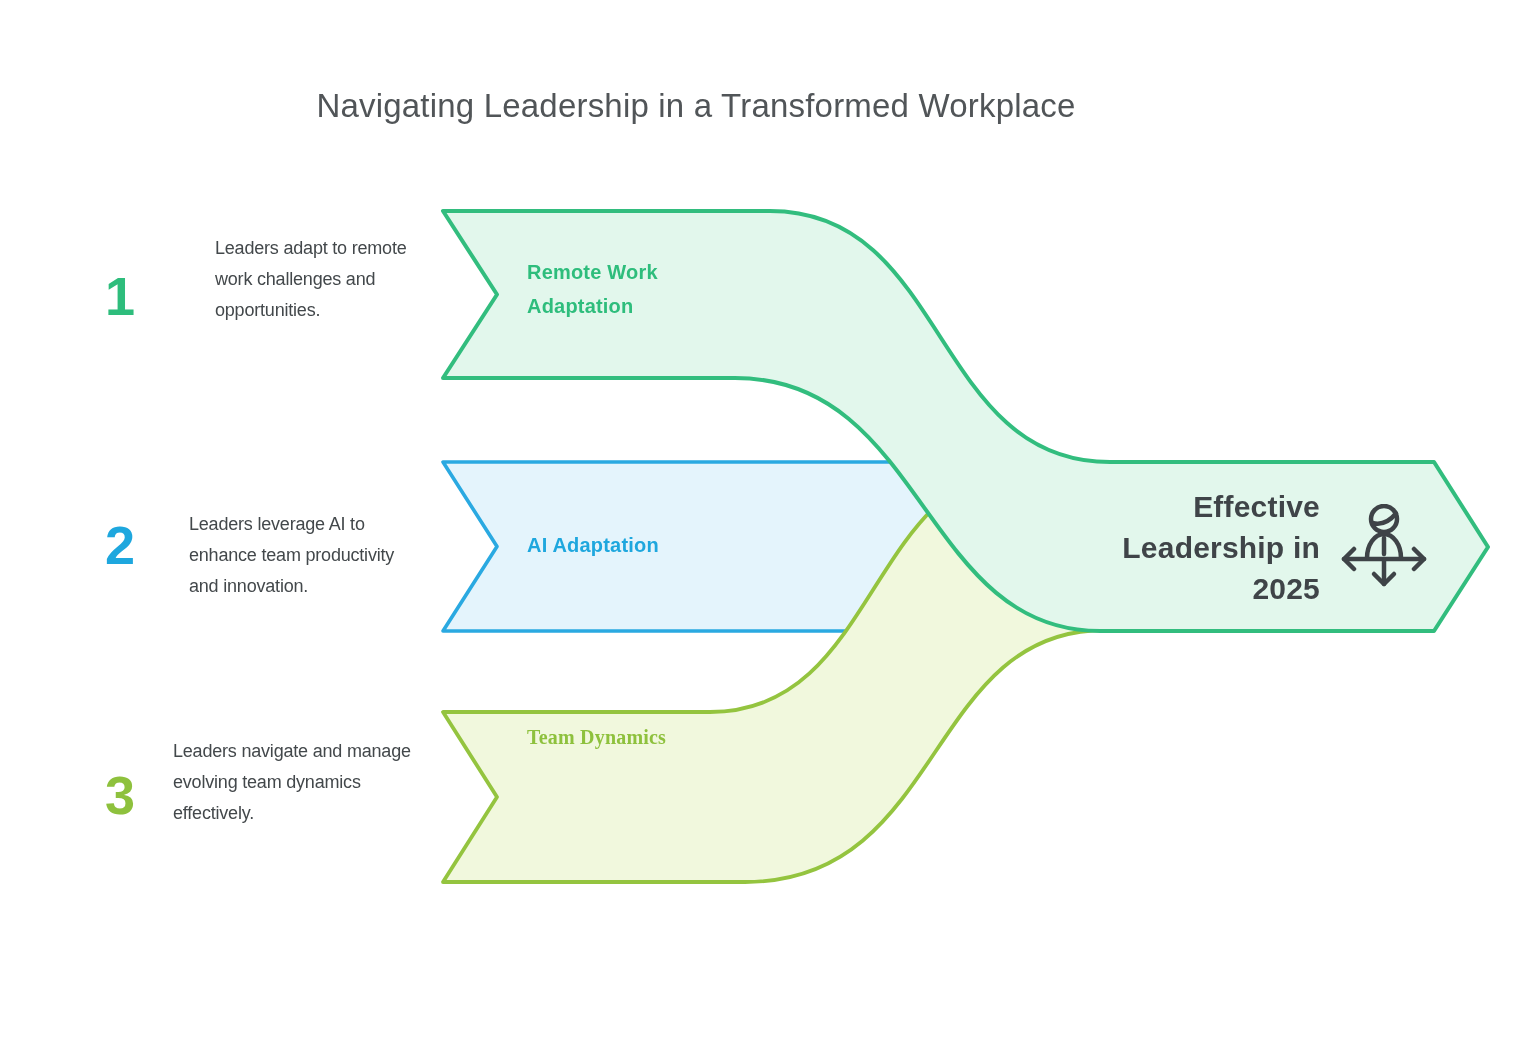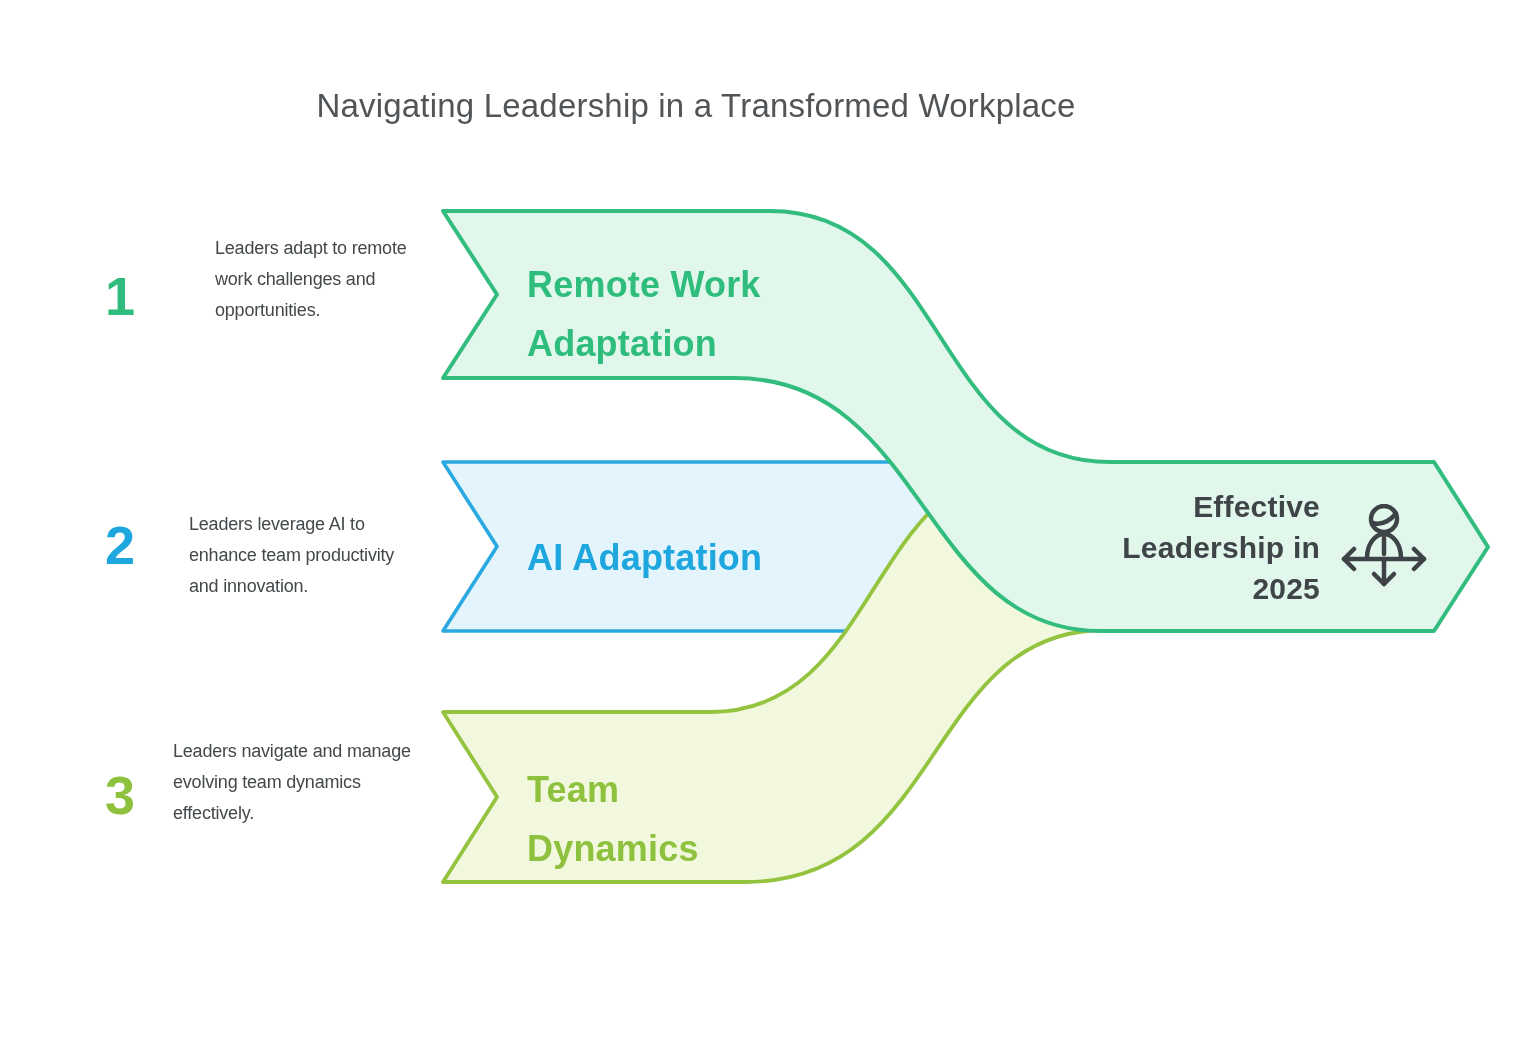--- a/index.html
+++ b/index.html
@@ -6,21 +6,21 @@
   body{width:1536px;height:1053px;position:relative;overflow:hidden;
        font-family:"Liberation Sans",sans-serif;}
   .abs{position:absolute;}
   .title{left:0;top:87px;width:1392px;text-align:center;
          font-size:33px;font-weight:400;color:#515558;letter-spacing:0.2px;}
   .step-num{font-size:54px;font-weight:700;line-height:60px;width:56px;text-align:center;}
   .c-green{color:#2ebd7c;}
   .c-blue{color:#1ea7de;}
   .c-olive{color:#8ec13d;}
   .step-desc{font-size:18px;line-height:31px;color:#43484b;letter-spacing:-0.2px;}
-  .band-label{font-size:36px;line-height:59px;font-weight:700;letter-spacing:0.2px;}
+  .band-label{font-size:20px;line-height:34px;font-weight:700;letter-spacing:0.2px;}
   .outcome-label{font-size:30px;line-height:41px;font-weight:700;color:#3f4448;
                  text-align:right;letter-spacing:0.2px;}
   svg{display:block;}
 </style>
 </head>
 <body>
 
 <svg class="abs" style="left:0;top:0;" width="1536" height="1053" viewBox="0 0 1536 1053">
 
   <path stroke-width="3.6" stroke-linejoin="round" d="M 443 462 L 1050 462 L 1050 631 L 443 631 L 497 546.5 Z" fill="#e4f4fc" stroke="#2aa9e1"></path>
@@ -43,21 +43,21 @@
 <div class="abs" style="left:92px;top:515px;">
   <div class="step-num c-blue">2</div>
 </div>
 <div class="abs step-desc" style="left:189px;top:486px;width:235px;margin-top:23px;">Leaders leverage AI to enhance team productivity and innovation.</div>
 <div class="abs band-label c-blue" style="left:527px;top:528px;width:320px;">AI Adaptation</div>
 
 <div class="abs" style="left:92px;top:765px;">
   <div class="step-num c-olive">3</div>
 </div>
 <div class="abs step-desc" style="left:173px;top:736px;width:240px;">Leaders navigate and manage evolving team dynamics effectively.</div>
-<div class="abs band-label c-olive" style="left:527px;top:760px;width:170px;">Team Dynamics</div>
+<div class="abs band-label c-olive" style="left:527px;top:720px;width:170px;font-family:Liberation Serif, serif;">Team Dynamics</div>
 
 <div class="abs outcome-label" style="left:1105px;top:486px;width:215px;">Effective Leadership in 2025</div>
 
 <div class="abs" style="left:1341px;top:504px;width:86px;height:86px;">
   <svg width="86" height="86" viewBox="0 0 86 86" fill="none" stroke="#3e4347" stroke-width="4.5" stroke-linecap="round" stroke-linejoin="round">
     <circle cx="43" cy="15" r="13"></circle>
     <path d="M 31.5 19 Q 44 22.5 55 9.5"></path>
     <path d="M 26 54 A 17 24 0 0 1 60 54"></path>
     <path d="M 43 34 L 43 50"></path>
     <path d="M 3 55 L 83 55"></path>

